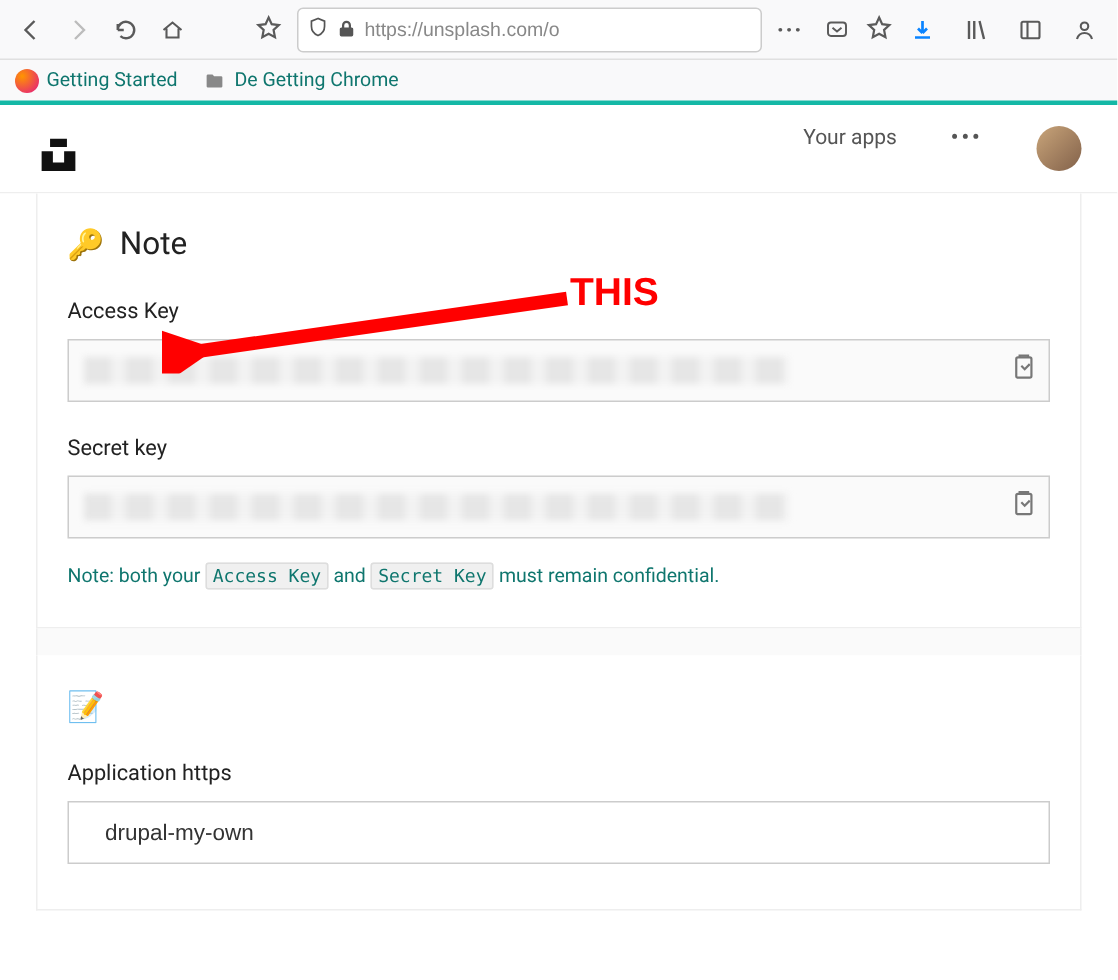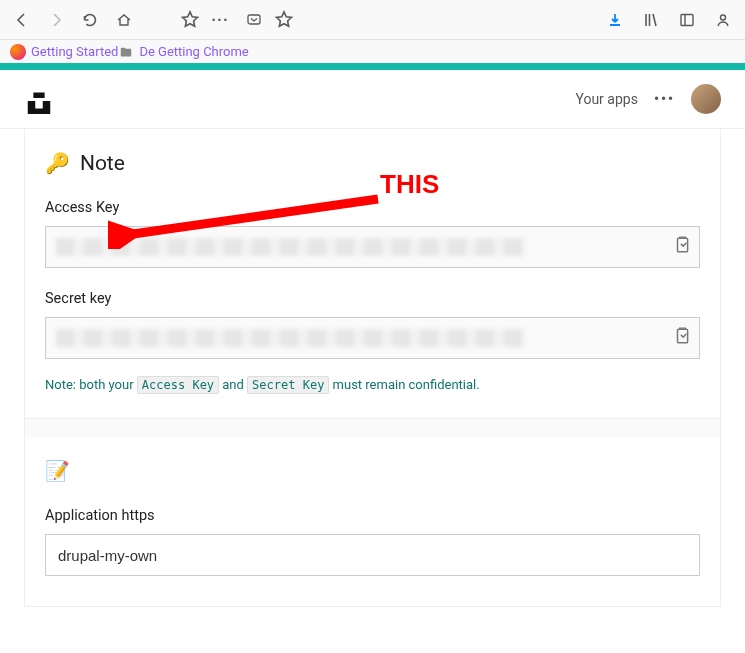--- a/index.html
+++ b/index.html
@@ -11,46 +11,46 @@
 .tb-btn.disabled { color: #bcbcbc; cursor: default; }
 .tb-btn svg { width: 16px; height: 16px; }
 .urlbar { flex: 0 0 auto; display: flex; align-items: center; border: 1px solid #ccc; border-radius: 4px; height: 30px; background: #fff; padding: 0 6px; gap: 6px; width: 310px; margin-left: 4px; }
 .urlbar .shield { color: #555; }
 .urlbar .lock { color: #555; }
 .urlbar input { border: none; outline: none; font-size: 13px; color: #888; width: 100%; background: transparent; }
 .tb-right { margin-left: auto; display: flex; align-items: center; gap: 8px; }
 .dl-icon { color: #0a84ff; }
 .lib-icon,.read-icon,.acct-icon { color: #5a5a5a; }
 
-.bookmarks-bar { display: flex; align-items: center; gap: 0; padding: 4px 10px; height: 30px; background: #f9f9fa; border-bottom: 7px solid #14b8a6; font-size: 13px; color: #8b5cf6; }
+.bookmarks-bar { display: flex; align-items: center; gap: 17px; padding: 4px 10px; height: 30px; background: #f9f9fa; border-bottom: 3px solid #14b8a6; font-size: 13px; color: #0f766e; }
 .bm-item { display: flex; align-items: center; gap: 5px; cursor: pointer; }
 .bm-favicon { width: 16px; height: 16px; display: inline-flex; align-items: center; justify-content: center; }
 .bm-favicon.ff { background: radial-gradient(circle at 30% 30%, #ff9500, #e31587); border-radius: 50%; }
 .bm-favicon.folder { color: #888; }
 
 
 .site-header { display: flex; align-items: center; padding: 14px 24px; border-bottom: 1px solid #eee; background: #fff; }
 .logo { width: 30px; height: 30px; display: inline-block; }
-.site-header-right { margin-left: auto; display: flex; align-items: center; gap: 16px; font-size: 14px; color: #555; }
+.site-header-right { margin-left: auto; display: flex; gap: 36px; font-size: 14px; color: #555; }
 .avatar { width: 30px; height: 30px; border-radius: 50%; background: linear-gradient(135deg,#c9a57a,#82614a); display: inline-block; }
 .menu-dots { letter-spacing: 2px; font-weight: bold; cursor: pointer; }
 
 
 .page { padding: 0 24px; background: #fff; position: relative; }
 .section { border: 1px solid #eee; border-top: none; padding: 22px 20px 26px 20px; background: #fff; }
 .section + .section-gap { height: 18px; background: #fafafa; border-left:1px solid #eee; border-right:1px solid #eee; }
 .section-title { display: flex; align-items: center; gap: 10px; font-size: 21px; font-weight: 400; color: #222; margin-bottom: 24px; }
 .section-title .emoji { font-size: 20px; }
 .field-label { font-size: 14.5px; color: #222; margin-bottom: 10px; }
 .key-box { position: relative; border: 1px solid #ccc; background: #fafafa; height: 42px; display: flex; align-items: center; padding: 0 40px 0 10px; margin-bottom: 22px; }
 .key-redacted { width: 78%; height: 18px; background: repeating-linear-gradient(90deg,#e6e6e6 0 18px,#f2f2f2 18px 28px); filter: blur(2px); }
 .copy-btn { position: absolute; right: 8px; top: 50%; transform: translateY(-50%); color: #777; cursor: pointer; }
 .note { font-size: 13px; color: #0f766e; margin-top: 4px; }
 .note code { background: #f0f0f0; border: 1px solid #ddd; border-radius: 2px; padding: 1px 4px; font-family: ui-monospace, Menlo, monospace; font-size: 12px; }
-.text-input { width: 100%; border: 1px solid #ccc; height: 42px; padding: 0 12px; font-size: 15px; color: #333; outline: none; }
+.text-input { width: 100%; border: 1px solid #ccc; height: 42px; padding: 0 24px; font-size: 15px; color: #333; outline: none; }
 
 
 .annotation { position: absolute; pointer-events: none; z-index: 50; }
 .annotation-text { position: absolute; color: #ff0000; font-weight: 800; font-size: 26px; font-family: Arial, sans-serif; }
 .annotation-arrow { position: absolute; }
 
 .star-icon { width:20px; height:20px; display:flex; align-items:center; justify-content:center; color:#5a5a5a; }
 </style>
 </head>
 <body>
@@ -74,20 +74,33 @@
   <div class="tb-btn">
     <svg viewBox="0 0 16 16" fill="none" stroke="currentColor" stroke-width="1.4">
         <path d="M2 8l6-5 6 5M4 7v6h8V7"></path>
       </svg>
   </div>
   <div style="flex:0 0 30px"></div>
   <div class="star-icon">
     <svg viewBox="0 0 16 16" fill="none" stroke="currentColor" stroke-width="1.3">
         <path d="M8 1.5l1.8 3.9 4.2.5-3.1 2.9.8 4.2L8 11l-3.7 2 .8-4.2L2 5.9l4.2-.5z"></path>
       </svg>
+  </div>
+  <div class="urlbar">
+    <span class="shield">
+      <svg width="14" height="14" viewBox="0 0 16 16" fill="none" stroke="currentColor" stroke-width="1.3">
+          <path d="M8 1.5 3 3.5v4c0 3.5 2.3 6 5 7 2.7-1 5-3.5 5-7v-4z"></path>
+        </svg>
+    </span>
+    <span class="lock">
+      <svg width="12" height="12" viewBox="0 0 16 16" fill="currentColor">
+          <path d="M4 7V5a4 4 0 1 1 8 0v2h.5A1.5 1.5 0 0 1 14 8.5v5A1.5 1.5 0 0 1 12.5 15h-9A1.5 1.5 0 0 1 2 13.5v-5A1.5 1.5 0 0 1 3.5 7zm2 0h4V5a2 2 0 1 0-4 0z"></path>
+        </svg>
+    </span>
+    <input type="text" readonly="" value="https://unsplash.com/o" style="">
   </div>
   <div class="tb-btn" style="letter-spacing:1px;font-weight:bold;">···</div>
   <div class="tb-btn">
     <svg width="16" height="16" viewBox="0 0 16 16" fill="none" stroke="currentColor" stroke-width="1.3">
         <rect x="2" y="3" width="12" height="9" rx="2"></rect>
         <path d="M5 6.5 8 9l3-2.5"></path>
       </svg>
   </div>
   <div class="star-icon">
     <svg viewBox="0 0 16 16" fill="none" stroke="currentColor" stroke-width="1.3">
@@ -153,21 +166,21 @@
 
   <div class="annotation" style="left:0;top:0;width:100%;height:0;">
     <svg class="annotation-arrow" style="left:108px; top:58px;" width="280" height="62">
       <defs>
           <marker id="ah" markerWidth="12" markerHeight="12" refX="2" refY="6" orient="auto">
             <path d="M12 0 L0 6 L12 12 z" fill="#ff0000"></path>
           </marker>
         </defs>
       <line x1="270" y1="12" x2="18" y2="48" stroke="#ff0000" stroke-width="9" marker-end="url(#ah)"></line>
     </svg>
-    <span class="annotation-text" style="left:380px; top:40px;">THIS</span>
+    <span class="annotation-text" style="left:380px; top:50px;">THIS</span>
   </div>
 
   <div class="section">
     <h2 class="section-title">
       <span class="emoji">🔑</span>
       <span>Note</span>
     </h2>
 
     <div class="field-label">Access Key</div>
     <div class="key-box">

